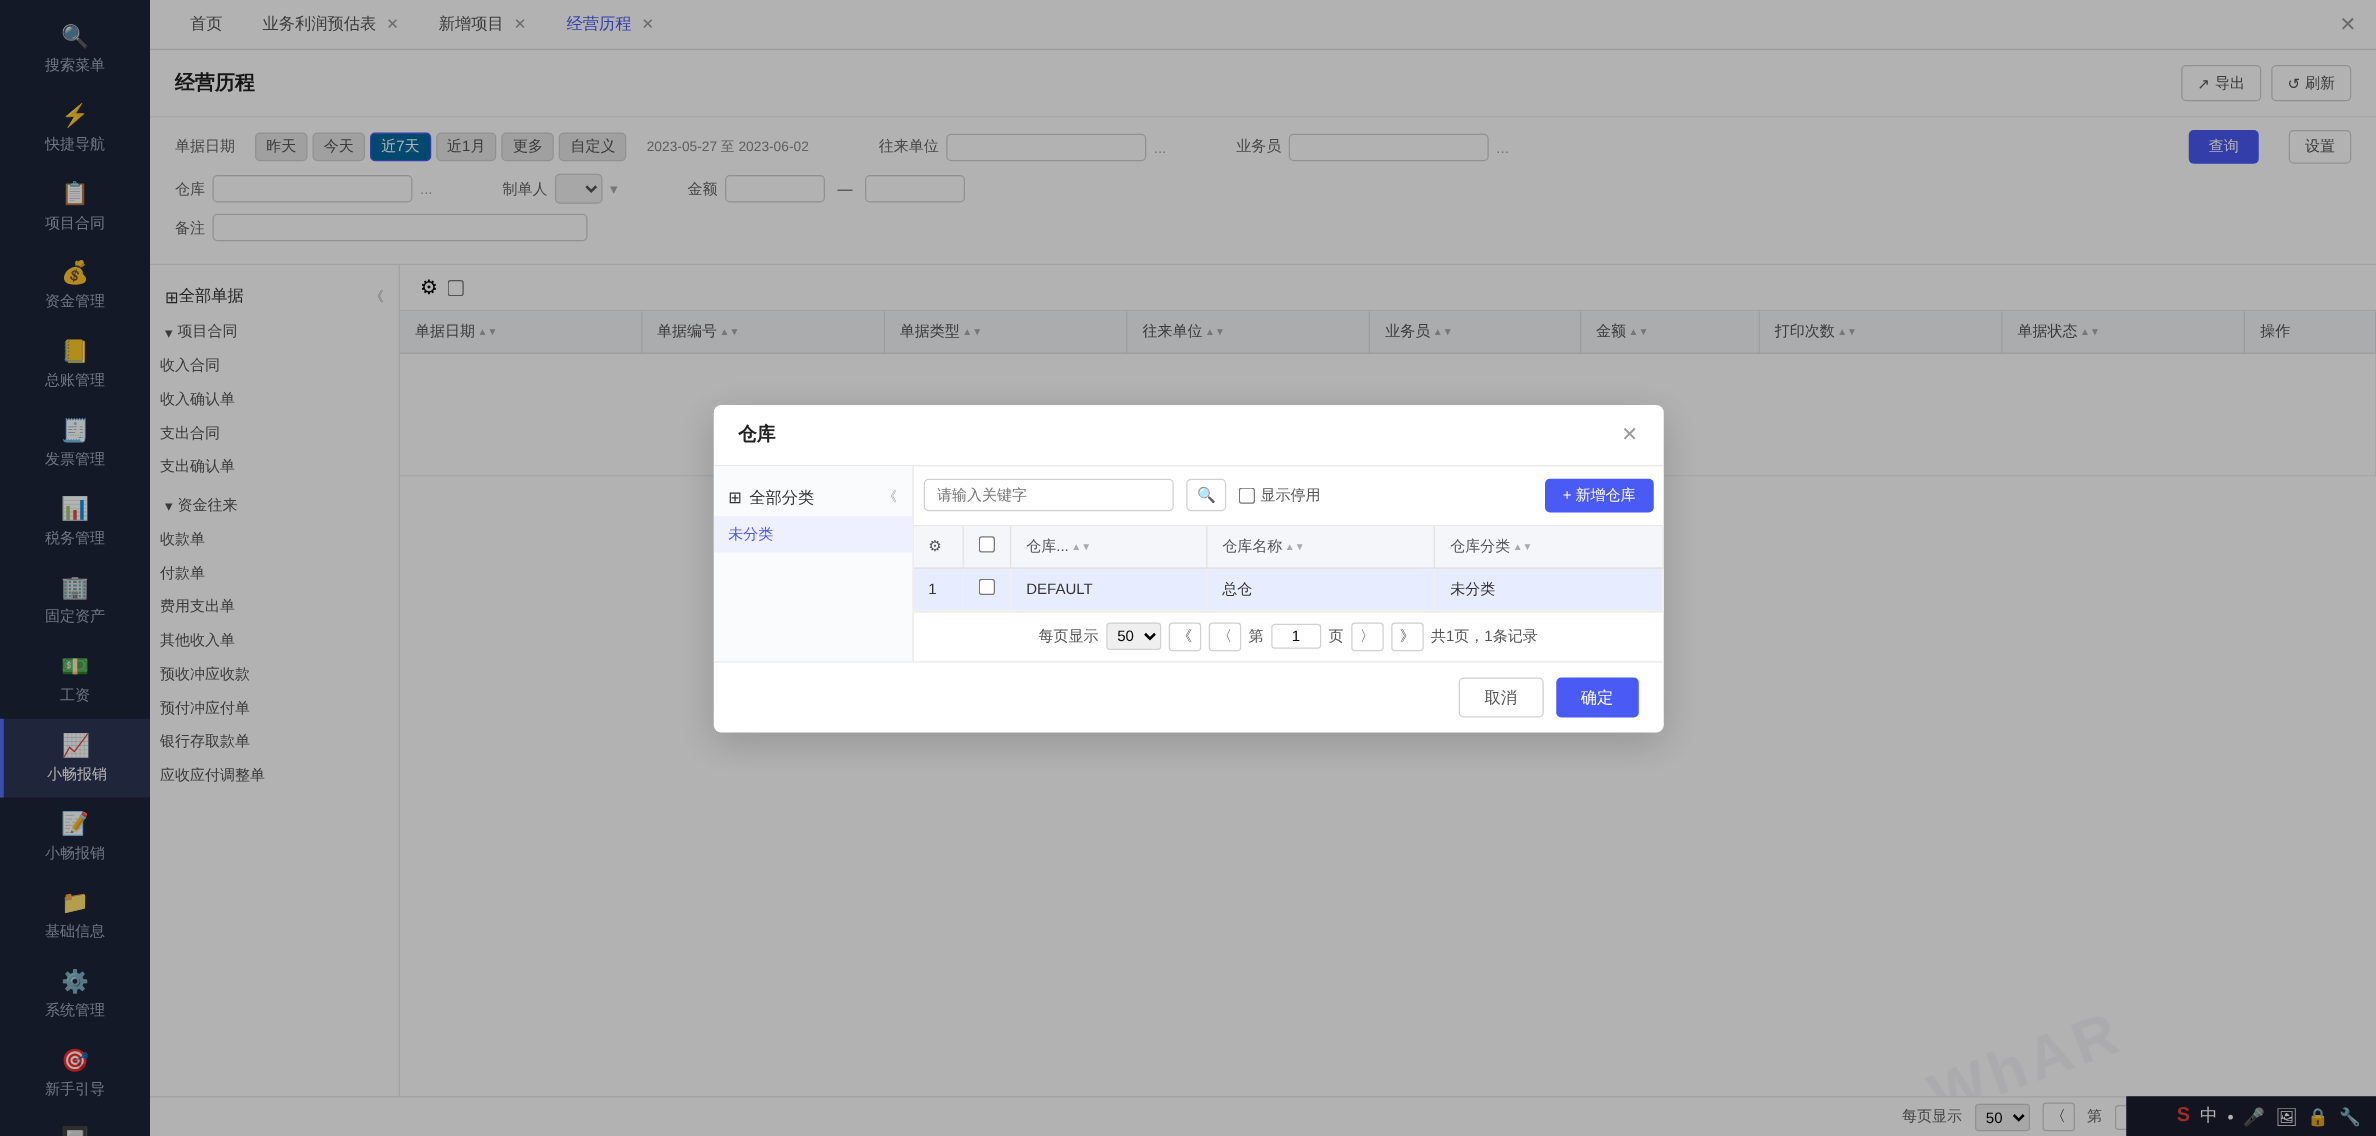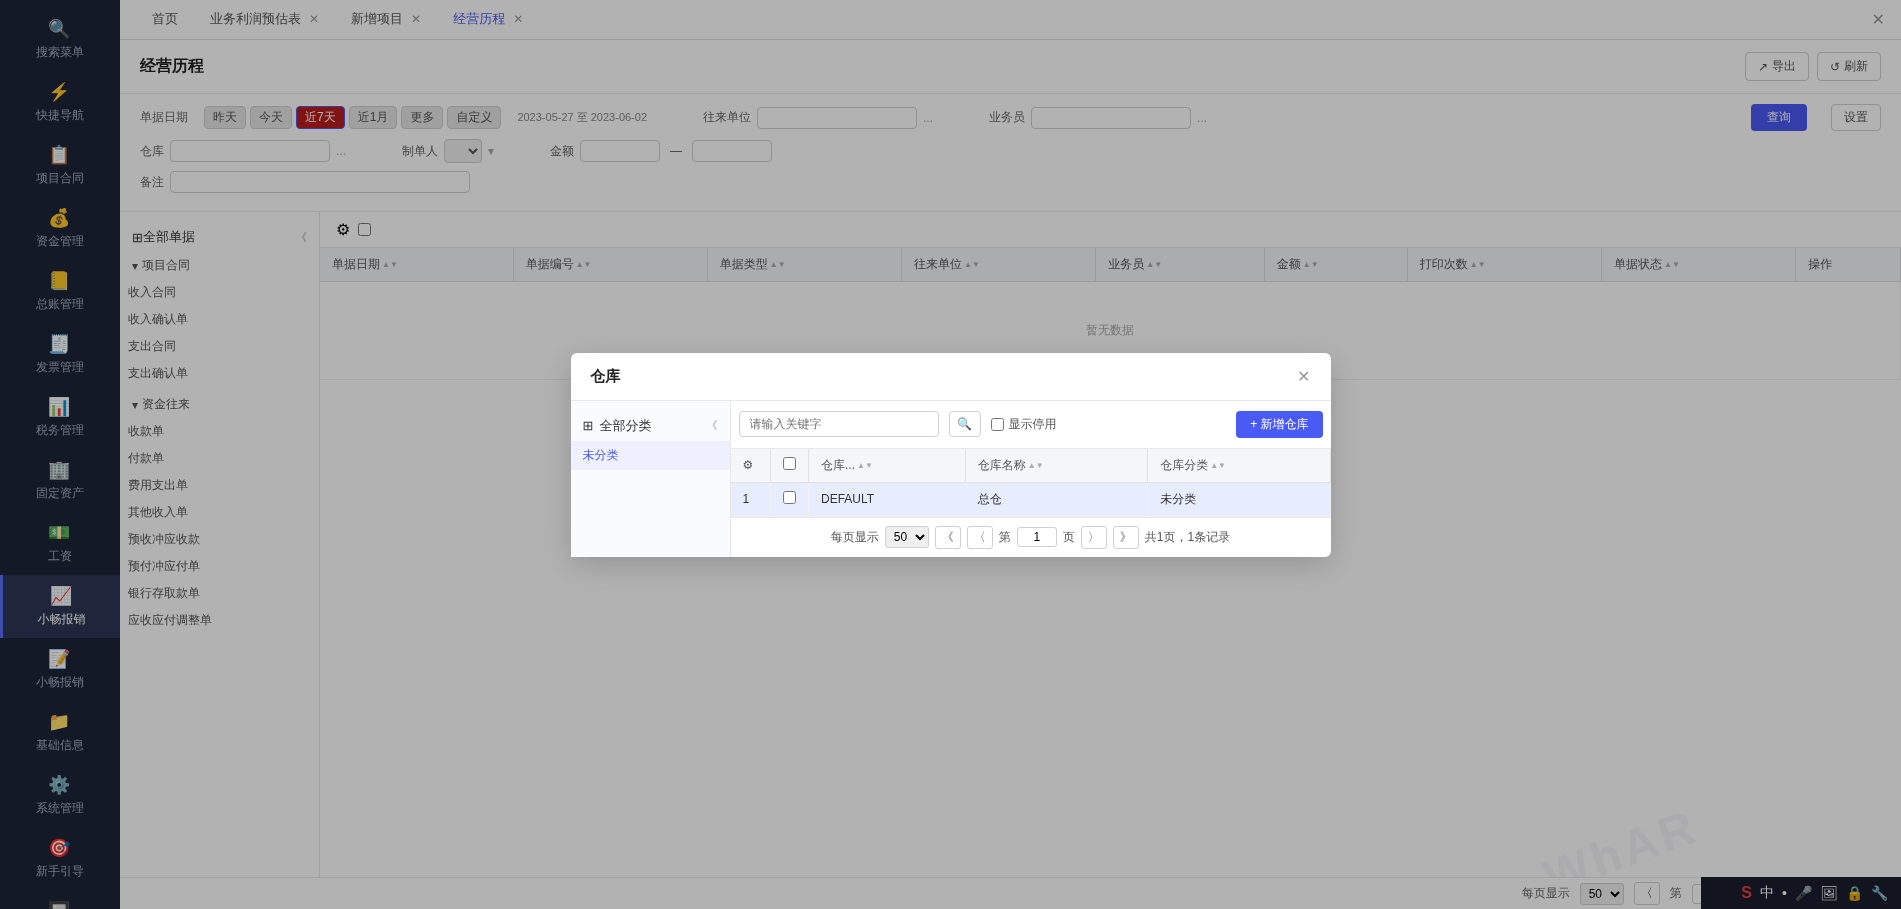--- a/index.html
+++ b/index.html
@@ -129,21 +129,21 @@
     .filter-date-btns { display: flex; gap: 4px; }
     .date-btn {
       padding: 2px 8px;
       border-radius: 4px;
       border: 1px solid #d0d0d0;
       background: #e5e5e5;
       font-size: 12px;
       cursor: pointer;
       color: #555;
     }
-    .date-btn.active { background: #b91c1c; color: #fff; border-color: #4a5af5; }
+    .date-btn.active { background: #0369a1; color: #fff; border-color: #4a5af5; }
     .filter-field {
       display: flex;
       align-items: center;
       gap: 6px;
     }
     .filter-input {
       border: 1px solid #d0d0d0;
       border-radius: 4px;
       padding: 3px 8px;
       font-size: 12px;
@@ -837,20 +837,24 @@
           <span>第</span>
           <input class="modal-page-input" value="1" style="">
           <span>页</span>
           <button class="modal-page-btn">〉</button>
           <button class="modal-page-btn">》</button>
           <span>共1页，1条记录</span>
         </div>
       </div>
     </div>
 
+    <div class="modal-footer">
+      <button class="btn-cancel">取消</button>
+      <button class="btn-confirm">确定</button>
+    </div>
   </div>
 </div>
 
 <div class="bottom-status-bar">
   <span>每页显示</span>
   <select style="border:1px solid #d0d0d0;border-radius:3px;padding:2px 4px;font-size:12px;">
     <option>50</option>
   </select>
   <button style="padding:2px 6px;border:1px solid #d0d0d0;border-radius:3px;background:#fff;cursor:pointer;font-size:12px;">〈</button>
   <span>第</span>

